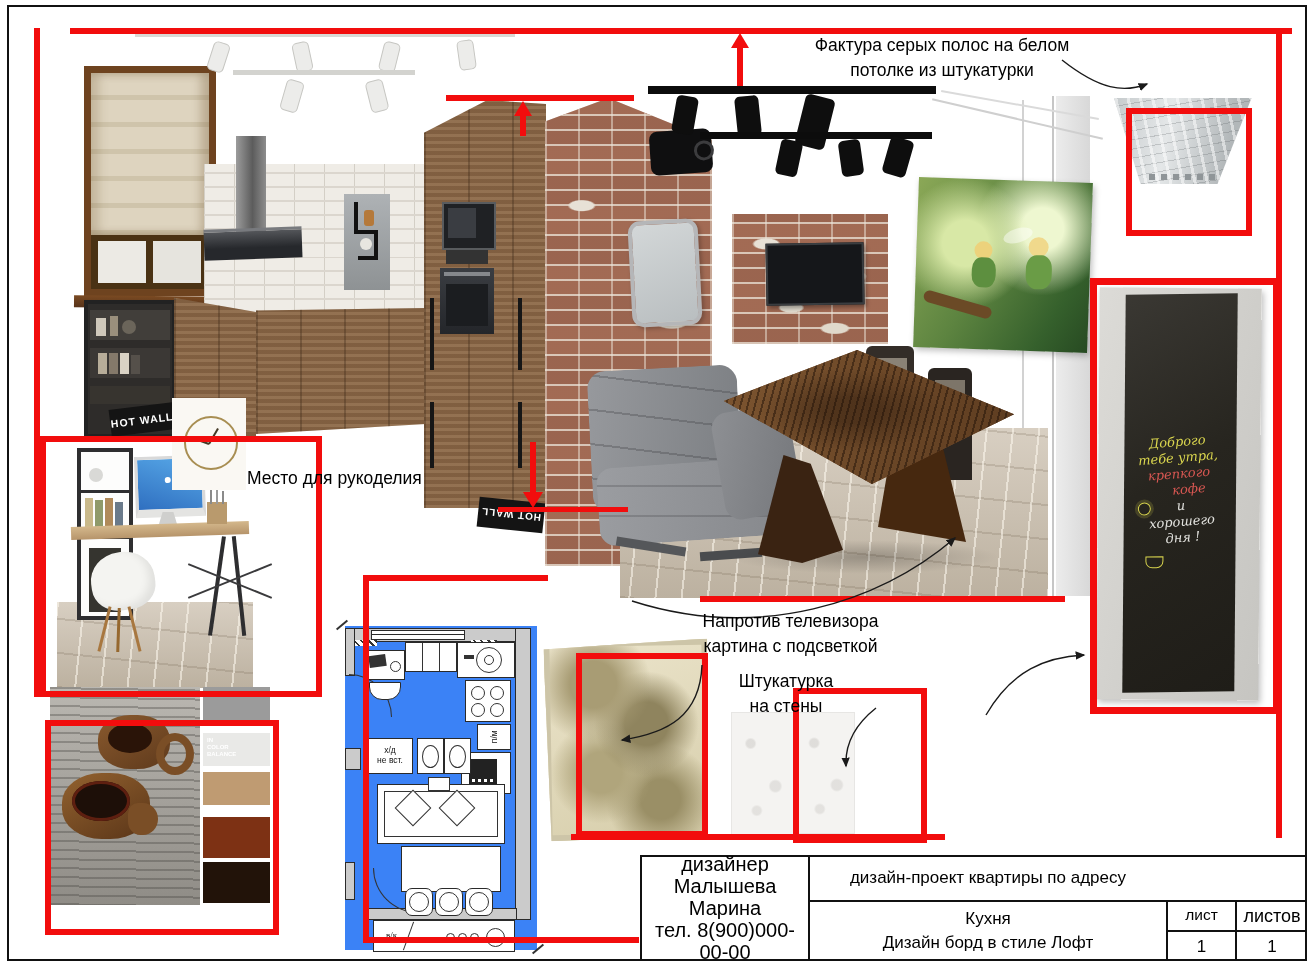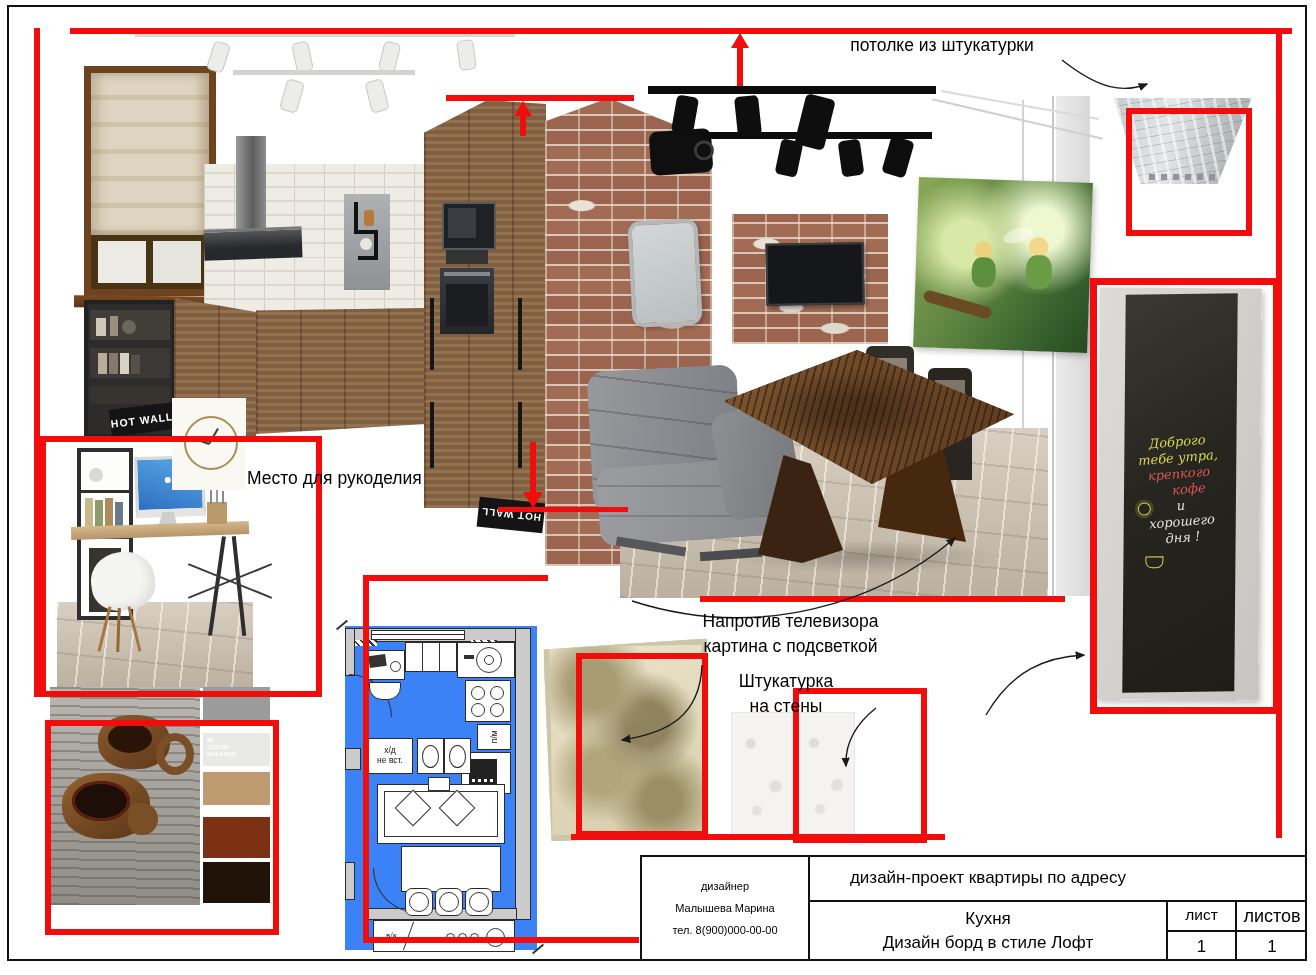--- a/index.html
+++ b/index.html
@@ -386,20 +386,21 @@
       </marker>
     </defs>
     <path d="M1062,60 C1100,90 1124,93 1147,84" stroke="#1a1a1a" stroke-width="1.4" fill="none" marker-end="url(#ah)"></path>
     <path d="M632,601 C760,642 880,602 955,538" stroke="#1a1a1a" stroke-width="1.4" fill="none" marker-end="url(#ah)"></path>
     <path d="M702,665 C700,716 668,733 622,740" stroke="#1a1a1a" stroke-width="1.4" fill="none" marker-end="url(#ah)"></path>
     <path d="M876,708 C852,727 845,746 846,766" stroke="#1a1a1a" stroke-width="1.4" fill="none" marker-end="url(#ah)"></path>
     <path d="M986,715 C1012,670 1046,657 1084,655" stroke="#1a1a1a" stroke-width="1.4" fill="none" marker-end="url(#ah)"></path>
   </svg>
 
   <div class="lbl" style="left:812px;top:33px;width:260px;">
+    <div>Фактура серых полос на белом</div>
     <div>потолке из штукатурки</div>
   </div>
   <div class="lbl" style="left:247px;top:466px;text-align:left;"><span>Место для рукоделия</span></div>
   <div class="lbl" style="left:688px;top:609px;width:205px;">
     <div>Напротив телевизора</div>
     <div>картина с подсветкой</div>
   </div>
   <div class="lbl" style="left:722px;top:669px;width:128px;">
     <div>Штукатурка</div>
     <div>на стены</div>
@@ -408,21 +409,21 @@
   </div>
 
   <div class="tb-line" style="left:640px;top:855px;width:2px;height:106px;"></div>
   <div class="tb-line" style="left:640px;top:855px;width:667px;height:2px;"></div>
   <div class="tb-line" style="left:808px;top:855px;width:2px;height:106px;"></div>
   <div class="tb-line" style="left:808px;top:900px;width:499px;height:2px;"></div>
   <div class="tb-line" style="left:1166px;top:900px;width:2px;height:61px;"></div>
   <div class="tb-line" style="left:1235px;top:900px;width:2px;height:61px;"></div>
   <div class="tb-line" style="left:1166px;top:930px;width:141px;height:2px;"></div>
 
-  <div class="tb-txt" style="left:642px;top:858px;width:166px;height:100px;display:flex;flex-direction:column;justify-content:center;font-size:11px;line-height:22px;">
+  <div class="tb-txt" style="left:642px;top:858px;width:166px;height:100px;display:flex;flex-direction:column;justify-content:center;font-size:20px;line-height:22px;">
     <div>дизайнер</div>
     <div>Малышева Марина</div>
     <div>тел. 8(900)000-00-00</div>
   </div>
   <div class="tb-txt" style="left:810px;top:868px;width:356px;font-size:17px;"><span>дизайн-проект квартиры по адресу</span></div>
   <div class="tb-txt" style="left:810px;top:903px;width:356px;height:56px;display:flex;flex-direction:column;justify-content:center;font-size:17px;line-height:24px;">
     <div>Кухня</div>
     <div>Дизайн борд в стиле Лофт</div>
   </div>
   <div class="tb-txt" style="left:1168px;top:906px;width:67px;font-size:15.5px;"><span>лист</span></div>

